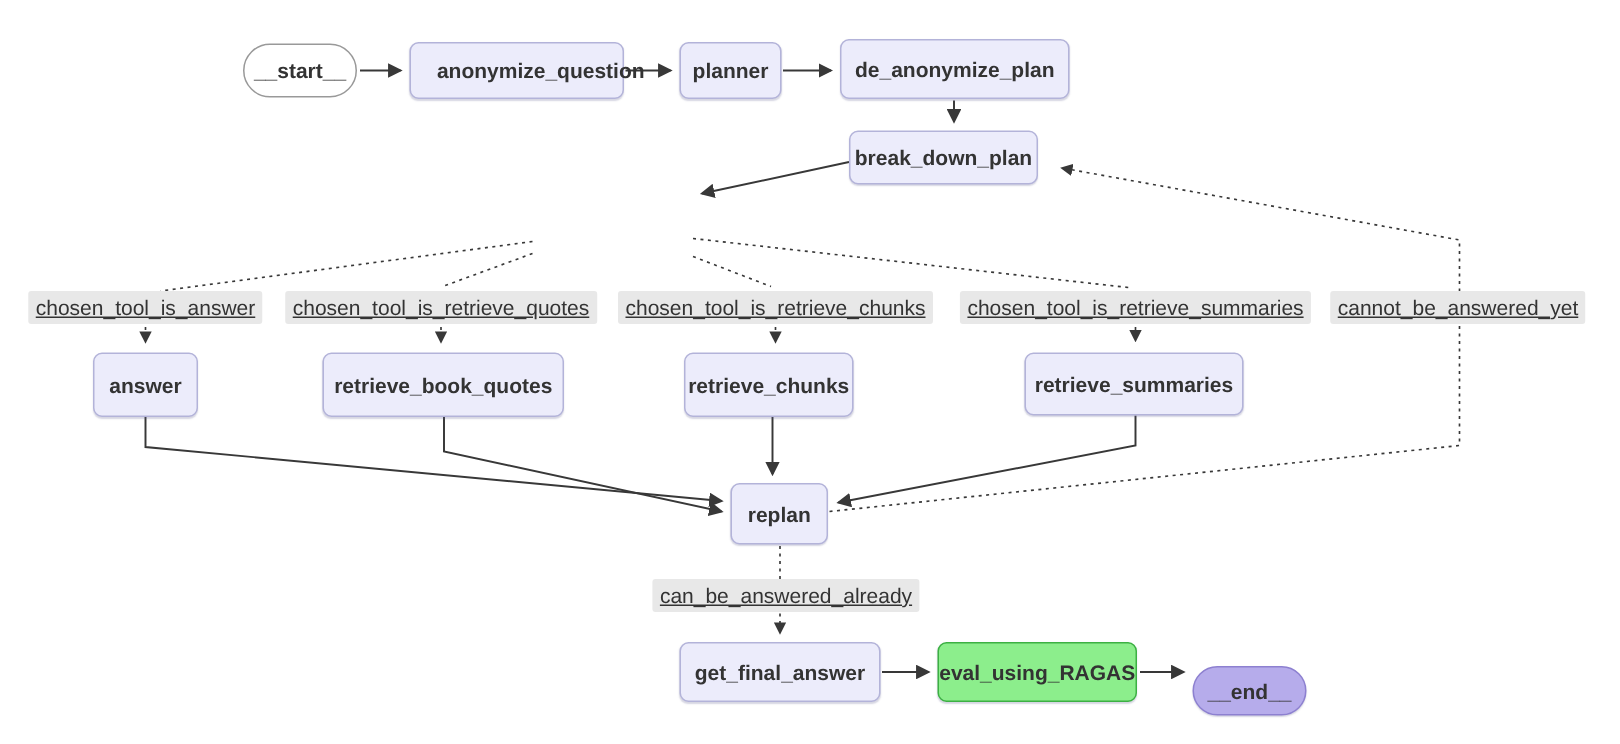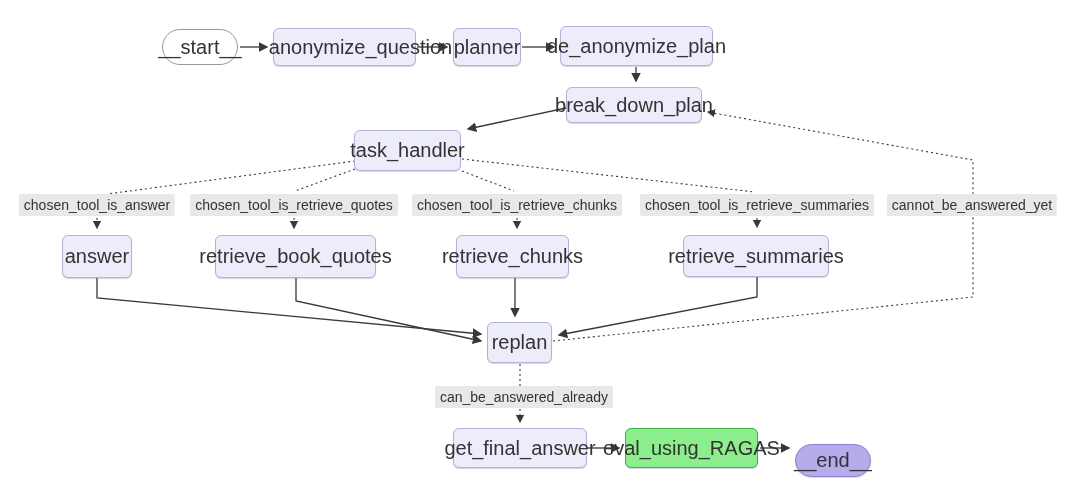--- a/index.html
+++ b/index.html
@@ -36,23 +36,24 @@
   .node {
     position: absolute;
     box-sizing: border-box;
     display: flex;
     align-items: center;
     justify-content: center;
     background: var(--node-fill, #ececfb);
     border: 1.4px solid var(--node-border, #b3b3d9);
     border-radius: 6px;
     color: var(--node-text, #333333);
-    font-size: 20px;
+    font-size: 14px;
     white-space: nowrap;
     box-shadow: 0 1px 1px rgba(90,90,140,0.25);
+    font-weight: bold;
   }
   .node.stadium-start {
     background: var(--start-fill, #ffffff);
     border: 1.4px solid var(--start-border, #999999);
     border-radius: 18px;
     box-shadow: none;
   }
   .node.stadium-end {
     background: var(--end-fill, #b6aceb);
     border: 1.4px solid var(--end-border, #8d80d0);
@@ -61,41 +62,42 @@
   .node.eval-green {
     background: var(--eval-fill, #8cee8c);
     border: 1.6px solid var(--eval-border, #3cb043);
   }
 
   
   #n-start   { left:162px; top:29px;  width:76px;  height:36px; }
   #n-anon    { left:273px; top:28px;  width:143px; height:38px;padding-left:32px; }
   #n-planner { left:453px; top:28px;  width:68px;  height:38px; }
   #n-deanon  { left:560px; top:26px;  width:153px; height:40px; }
-  #n-break   { left:566px; top:87px;  width:136px; height:36px; }
+  #n-break   { left:566px; top:87px;  width:126px; height:36px; }
   #n-task    { left:354px; top:130px; width:107px; height:41px; }
   #n-answer  { left:62px;  top:235px; width:70px;  height:43px; }
   #n-quotes  { left:215px; top:235px; width:161px; height:43px; }
   #n-chunks  { left:456px; top:235px; width:113px; height:43px; }
   #n-summ    { left:683px; top:235px; width:146px; height:42px; }
   #n-replan  { left:487px; top:322px; width:65px;  height:41px; }
   #n-final   { left:453px; top:428px; width:134px; height:40px; }
   #n-eval    { left:625px; top:428px; width:133px; height:40px; }
   #n-end     { left:795px; top:444px; width:76px;  height:33px; }
 
   .edge-label {
     position: absolute;
     transform: translateX(-50%);
     background: var(--edge-label-bg, #e8e8e8);
     color: var(--node-text, #333333);
     font-size: 14px;
     line-height: 16px;
     padding: 3px 5px;
     white-space: nowrap;
     border-radius: 2px;
+    text-decoration: underline;
   }
   #l-answer { left:97px;  top:194px; }
   #l-quotes { left:294px; top:194px; }
   #l-chunks { left:517px; top:194px; }
   #l-summ   { left:757px; top:194px; }
   #l-cannot { left:972px; top:194px; }
   #l-can    { left:524px; top:386px; }
 </style>
 </head>
 <body>
@@ -131,21 +133,20 @@
     <path class="edge-dotted" d="M757,218 L757,227" marker-end="url(#arrowhead)"></path>
     <path class="edge-dotted" d="M553,341 L973,297 L973,160 L708,112" marker-end="url(#arrowhead)"></path>
     <path class="edge-dotted" d="M520,364 L520,422" marker-end="url(#arrowhead)"></path>
   </svg>
 
   <div class="node stadium-start" id="n-start">__start__</div>
   <div class="node" id="n-anon">anonymize_question</div>
   <div class="node" id="n-planner">planner</div>
   <div class="node" id="n-deanon">de_anonymize_plan</div>
   <div class="node" id="n-break">break_down_plan</div>
-  <div class="node" id="n-task">task_handler</div>
   <div class="node" id="n-answer">answer</div>
   <div class="node" id="n-quotes">retrieve_book_quotes</div>
   <div class="node" id="n-chunks">retrieve_chunks</div>
   <div class="node" id="n-summ">retrieve_summaries</div>
   <div class="node" id="n-replan">replan</div>
   <div class="node" id="n-final">get_final_answer</div>
   <div class="node eval-green" id="n-eval">eval_using_RAGAS</div>
   <div class="node stadium-end" id="n-end">__end__</div>
 
   <div class="edge-label" id="l-answer">chosen_tool_is_answer</div>

